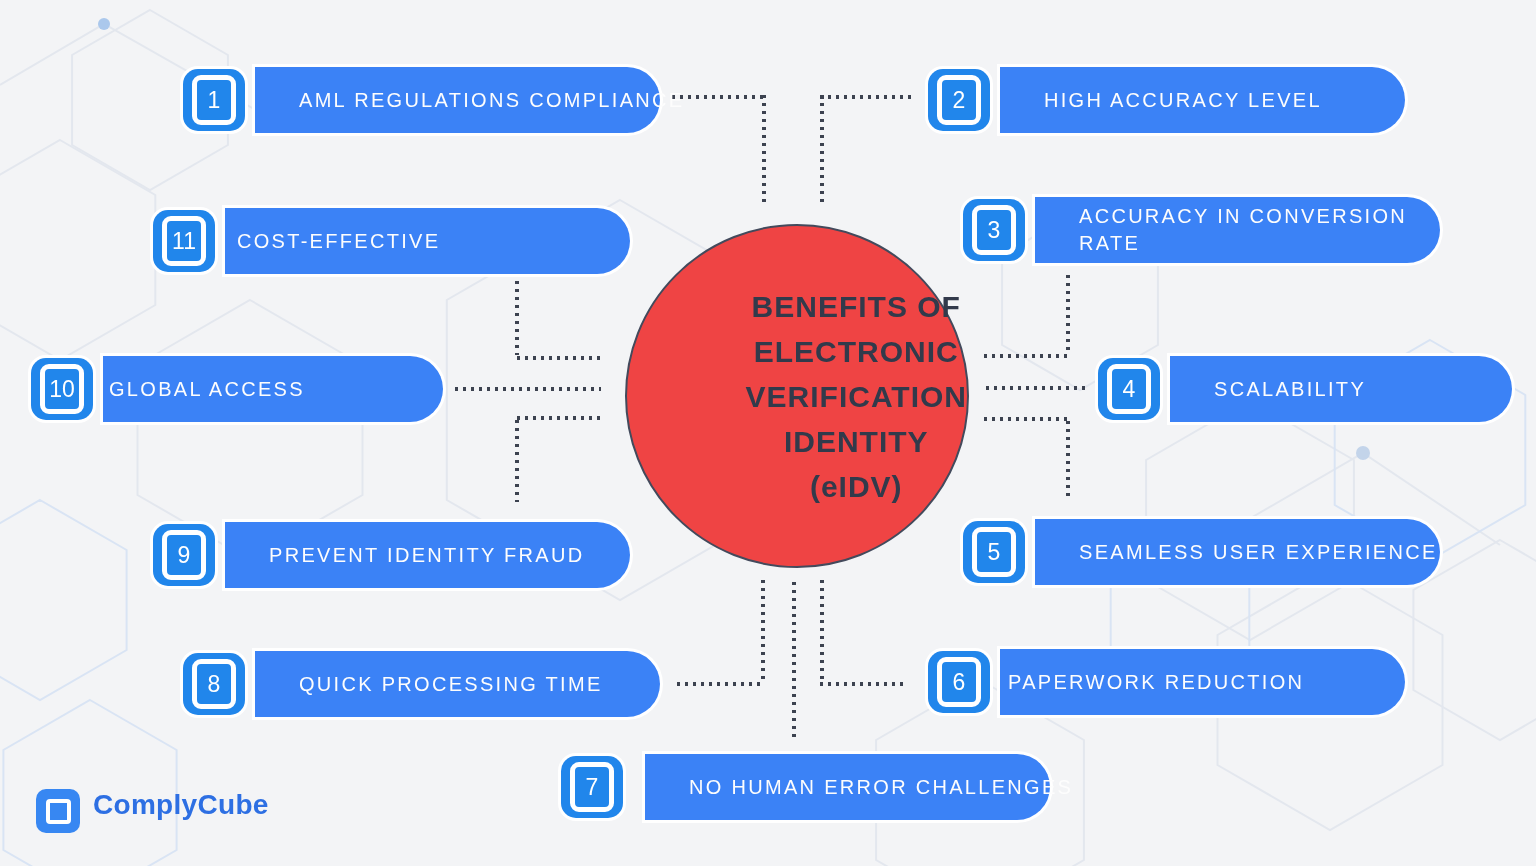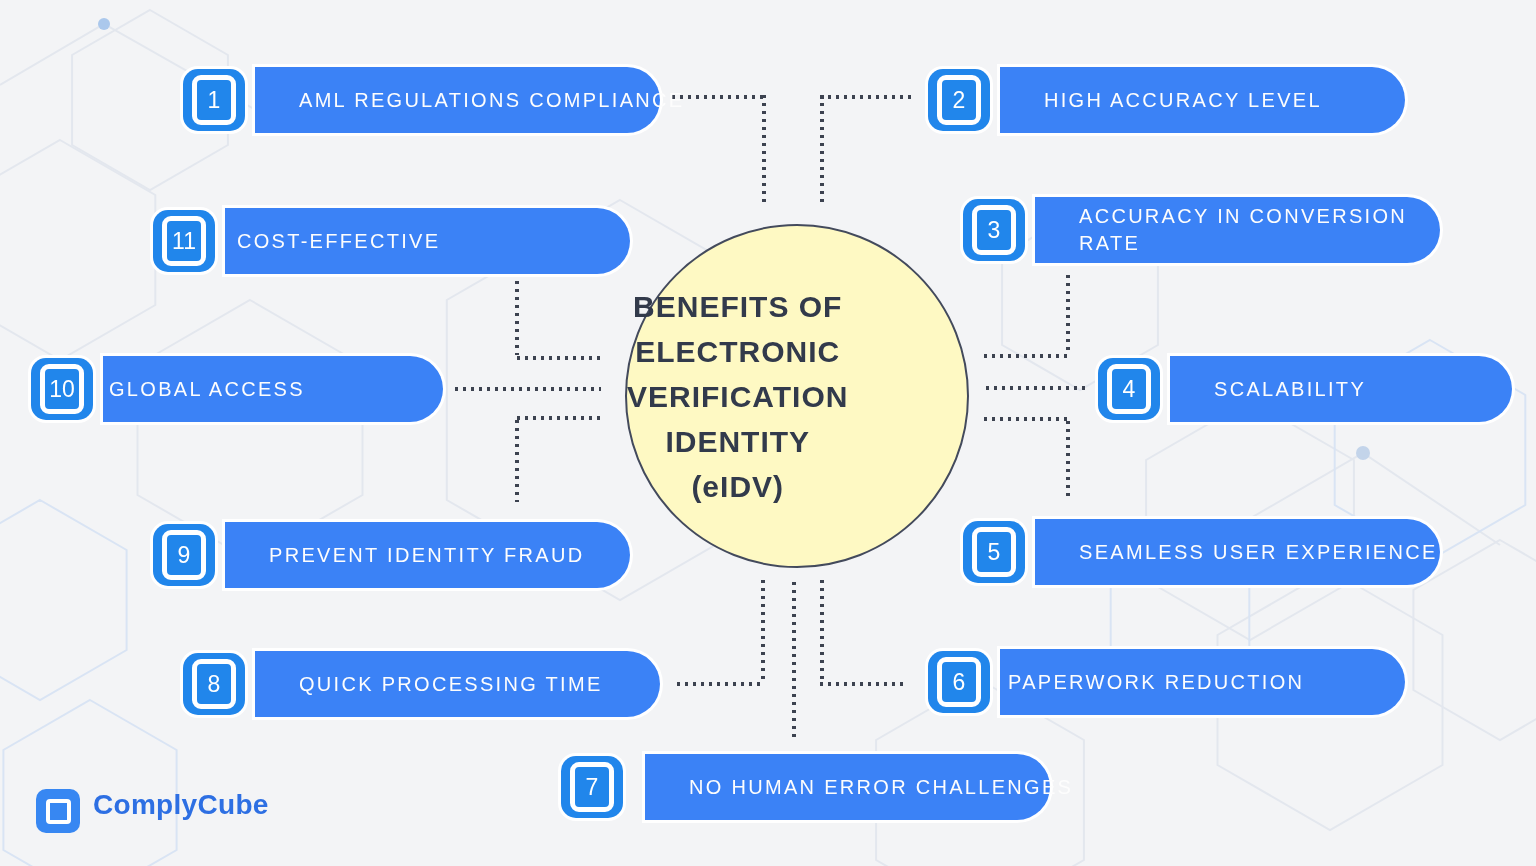--- a/index.html
+++ b/index.html
@@ -9,22 +9,22 @@
     background:#f3f4f6;
     overflow:hidden;
     font-family:"Liberation Sans", sans-serif;
   }
   
   .bg-svg{position:absolute;inset:0;width:100%;height:100%;}
   
   .center-circle{
     position:absolute;left:625px;top:224px;width:340px;height:340px;
     border:2px solid #434a5c;border-radius:50%;
-    background:#fef9c3;
-    display:flex;align-items:center;justify-content:flex-start;text-align:center;
+    background:#ef4444;
+    display:flex;align-items:center;justify-content:flex-end;text-align:center;
   }
   .center-title{
     color:#323a4b;font-size:30px;font-weight:700;line-height:45px;letter-spacing:1px;
   }
   
   .pill{position:absolute;display:flex;align-items:center;}
   .badge{
     width:62px;height:62px;flex:0 0 62px;border-radius:15px;
     background:#2186eb;box-shadow:0 0 0 3px #ffffff;
     display:flex;align-items:center;justify-content:center;

